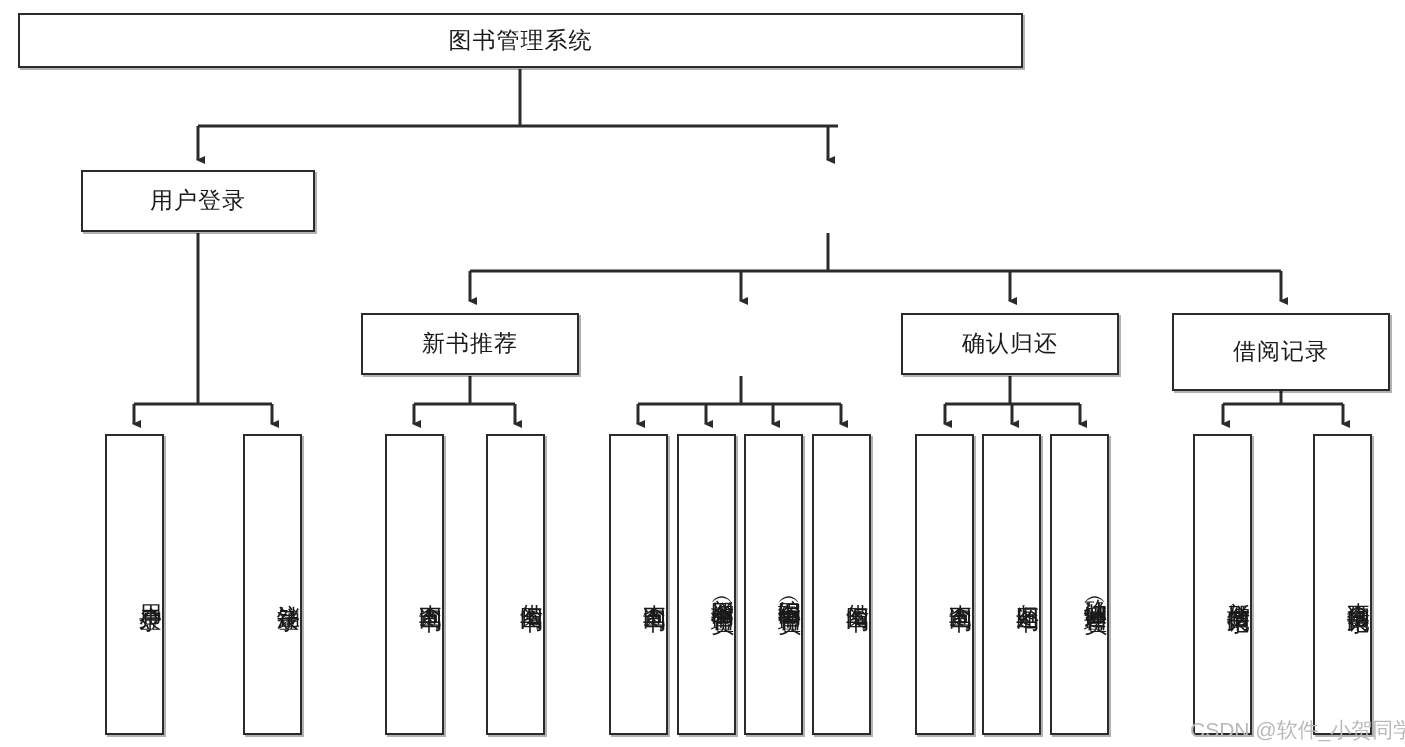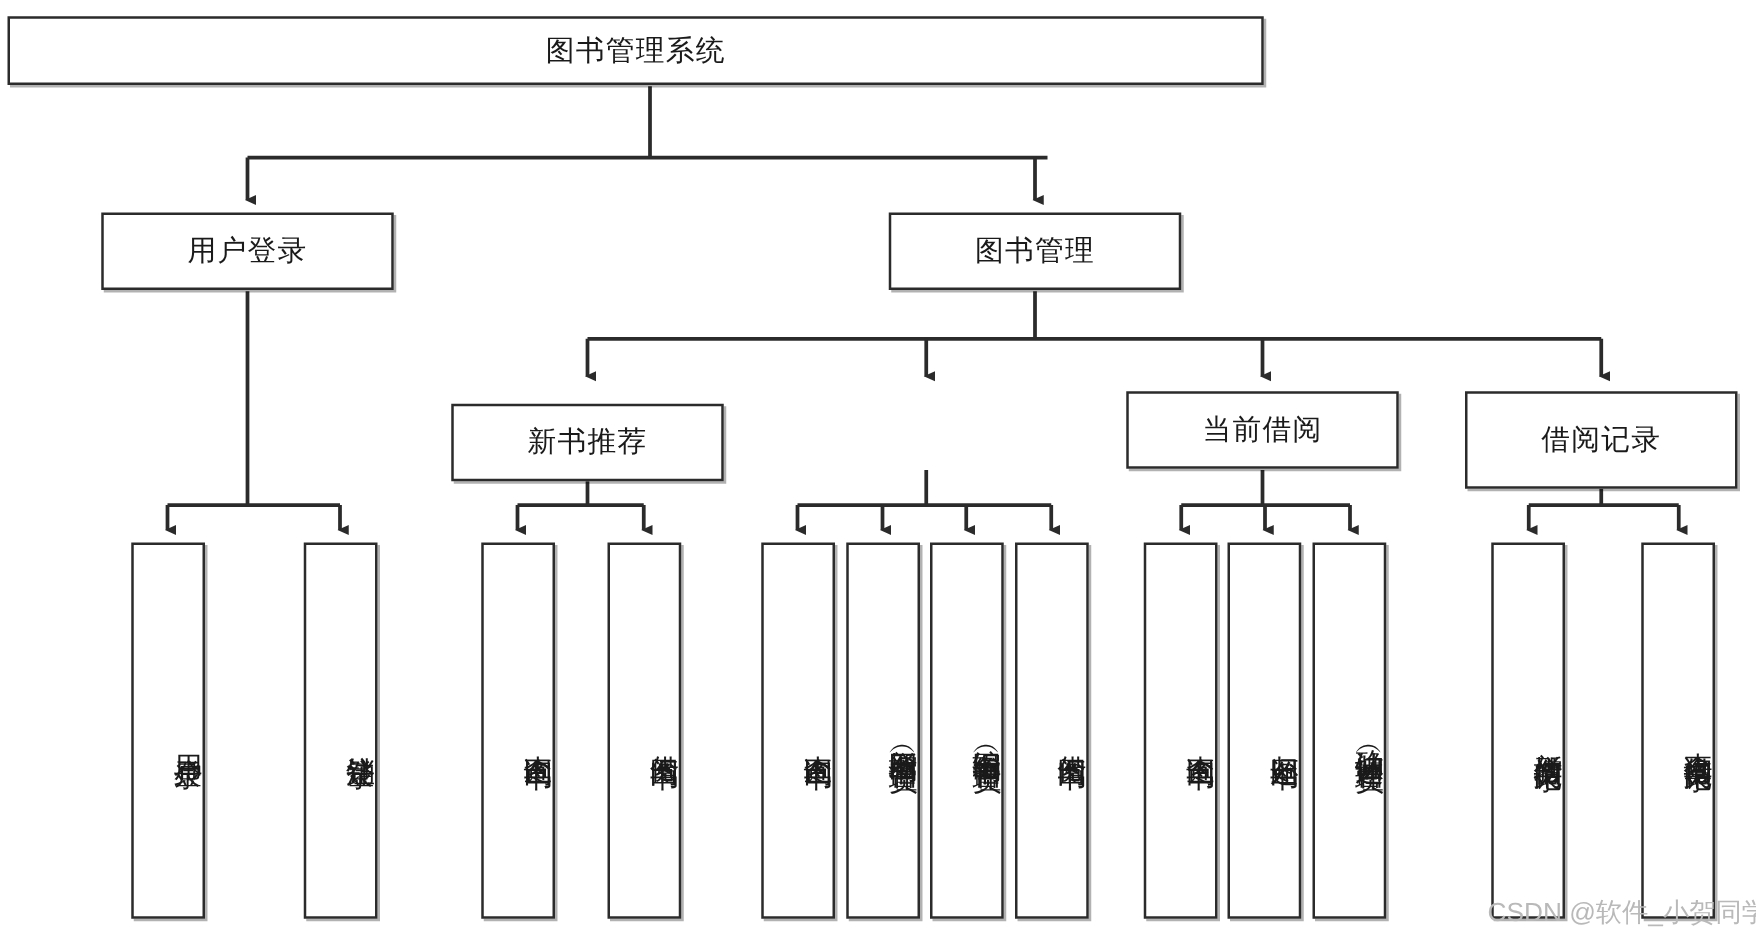--- a/index.html
+++ b/index.html
@@ -100,36 +100,33 @@
       <path d="M1012,404 L1012,424" marker-end="url(#arr)"></path>
       <path d="M1080,404 L1080,424" marker-end="url(#arr)"></path>
 
       <path d="M1281,376 L1281,404"></path>
       <path d="M1223,404 L1343,404"></path>
       <path d="M1223,404 L1223,424" marker-end="url(#arr)"></path>
       <path d="M1343,404 L1343,424" marker-end="url(#arr)"></path>
     </g>
   </svg>
 
-  <div class="node horiz" style="left:6px;top:13px;width:1005px;height:55px;">
+  <div class="node horiz" style="left:18px;top:13px;width:1005px;height:55px;">
     <span>图书管理系统</span>
   </div>
 
   <div class="node horiz" style="left:81px;top:170px;width:234px;height:62px;">
     <span>用户登录</span>
   </div>
-  <div class="node horiz" style="left:711px;top:170px;width:234px;height:62px;">
-    <span>图书管理</span>
-  </div>
 
-  <div class="node horiz" style="left:361px;top:323px;width:218px;height:62px;">
+  <div class="node horiz" style="left:361px;top:313px;width:218px;height:62px;">
     <span>新书推荐</span>
   </div>
   <div class="node horiz" style="left:901px;top:313px;width:218px;height:62px;">
-    <span>当前借阅</span>
+    <span>确认归还</span>
   </div>
   <div class="node horiz" style="left:1172px;top:313px;width:218px;height:78px;">
     <span>借阅记录</span>
   </div>
 
   <div class="node vert" style="left:105px;top:434px;width:59px;height:301px;">
     <span class="vtext">用户登录</span>
   </div>
   <div class="node vert" style="left:243px;top:434px;width:59px;height:301px;">
     <span class="vtext">注销登录</span>

